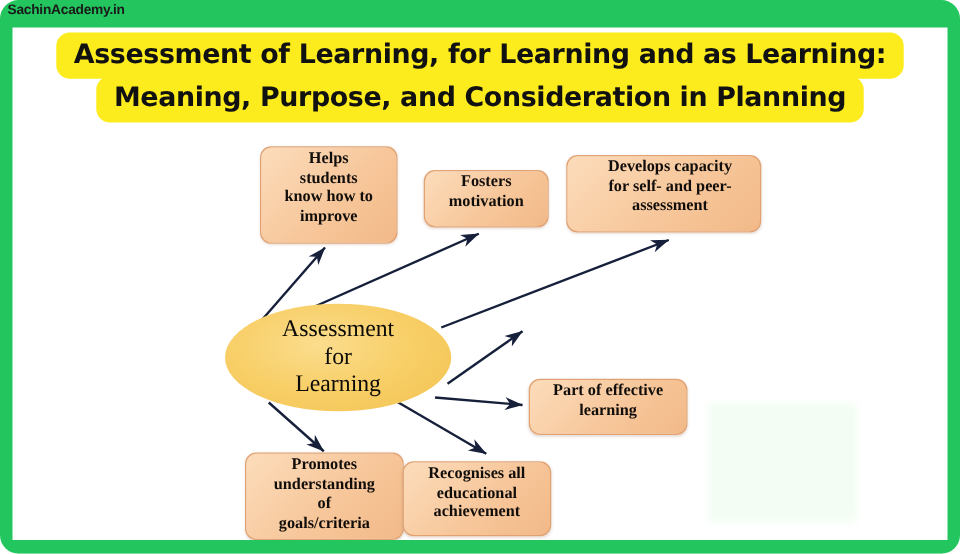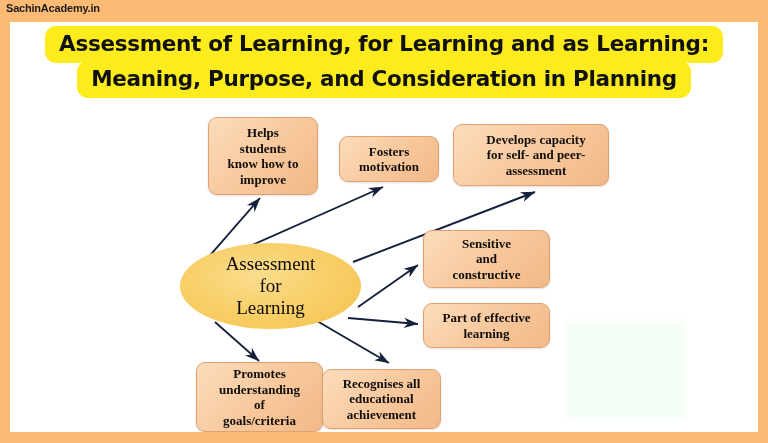--- a/index.html
+++ b/index.html
@@ -12,23 +12,24 @@
     height: 443px;
     overflow: hidden;
     font-family: "Liberation Serif", serif;
   }
 
   
   #slide {
     position: relative;
     width: 768px;
     height: 443px;
-    background: #fdba74;
+    background: #22c55e;
     box-sizing: border-box;
     overflow: hidden;
+    border-radius: 15px;
   }
 
   #canvas {
     position: absolute;
     left: 10px;
     top: 22px;
     width: 748px;
     height: 410px;
     background: #ffffff;
     overflow: hidden;
@@ -109,21 +110,20 @@
     box-sizing: border-box;
     background: linear-gradient(135deg, #fcdcbb 0%, #f7c79b 55%, #f2b988 100%);
     border: 1px solid #e0a273;
     border-radius: 9px;
     color: #100d0a;
     font-family: "Liberation Serif", serif;
     font-weight: 700;
     font-size: 13px;
     line-height: 15.5px;
     display: flex;
-    align-items: center;
     justify-content: center;
     text-align: center;
     z-index: 10;
     box-shadow: 0 1px 2px rgba(120,80,50,0.18);
   }
   .node span { display: block; padding: 0 4px; }
 
   #node-center {
     position: absolute;
     left: 170px;
@@ -204,27 +204,20 @@
       </div>
 
       <div class="node" style="left:443px; top:102px; width:156px; height:62px;padding-left:10px;">
         <div>
           <span>Develops capacity</span>
           <span>for self- and peer-</span>
           <span>assessment</span>
         </div>
       </div>
 
-      <div class="node" style="left:413px; top:208px; width:127px; height:58px;">
-        <div>
-          <span>Sensitive</span>
-          <span>and</span>
-          <span>constructive</span>
-        </div>
-      </div>
 
       <div class="node" style="left:413px; top:281px; width:127px; height:45px;">
         <div>
           <span>Part of effective</span>
           <span>learning</span>
         </div>
       </div>
 
       <div class="node" style="left:186px; top:340px; width:127px; height:70px;">
         <div>

